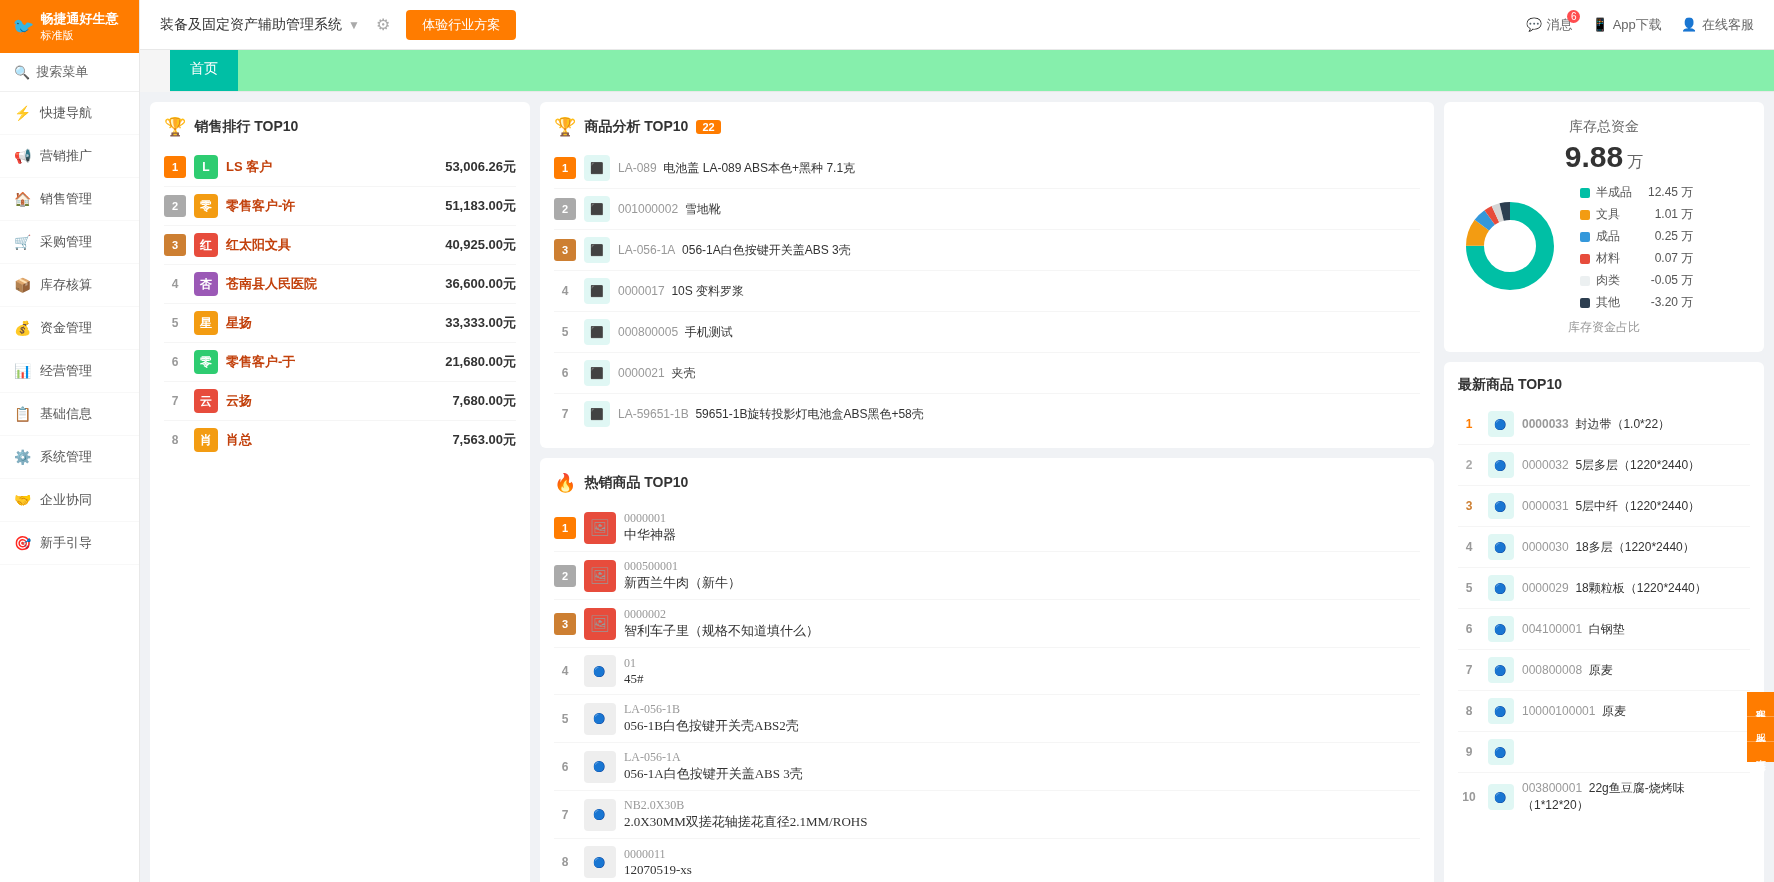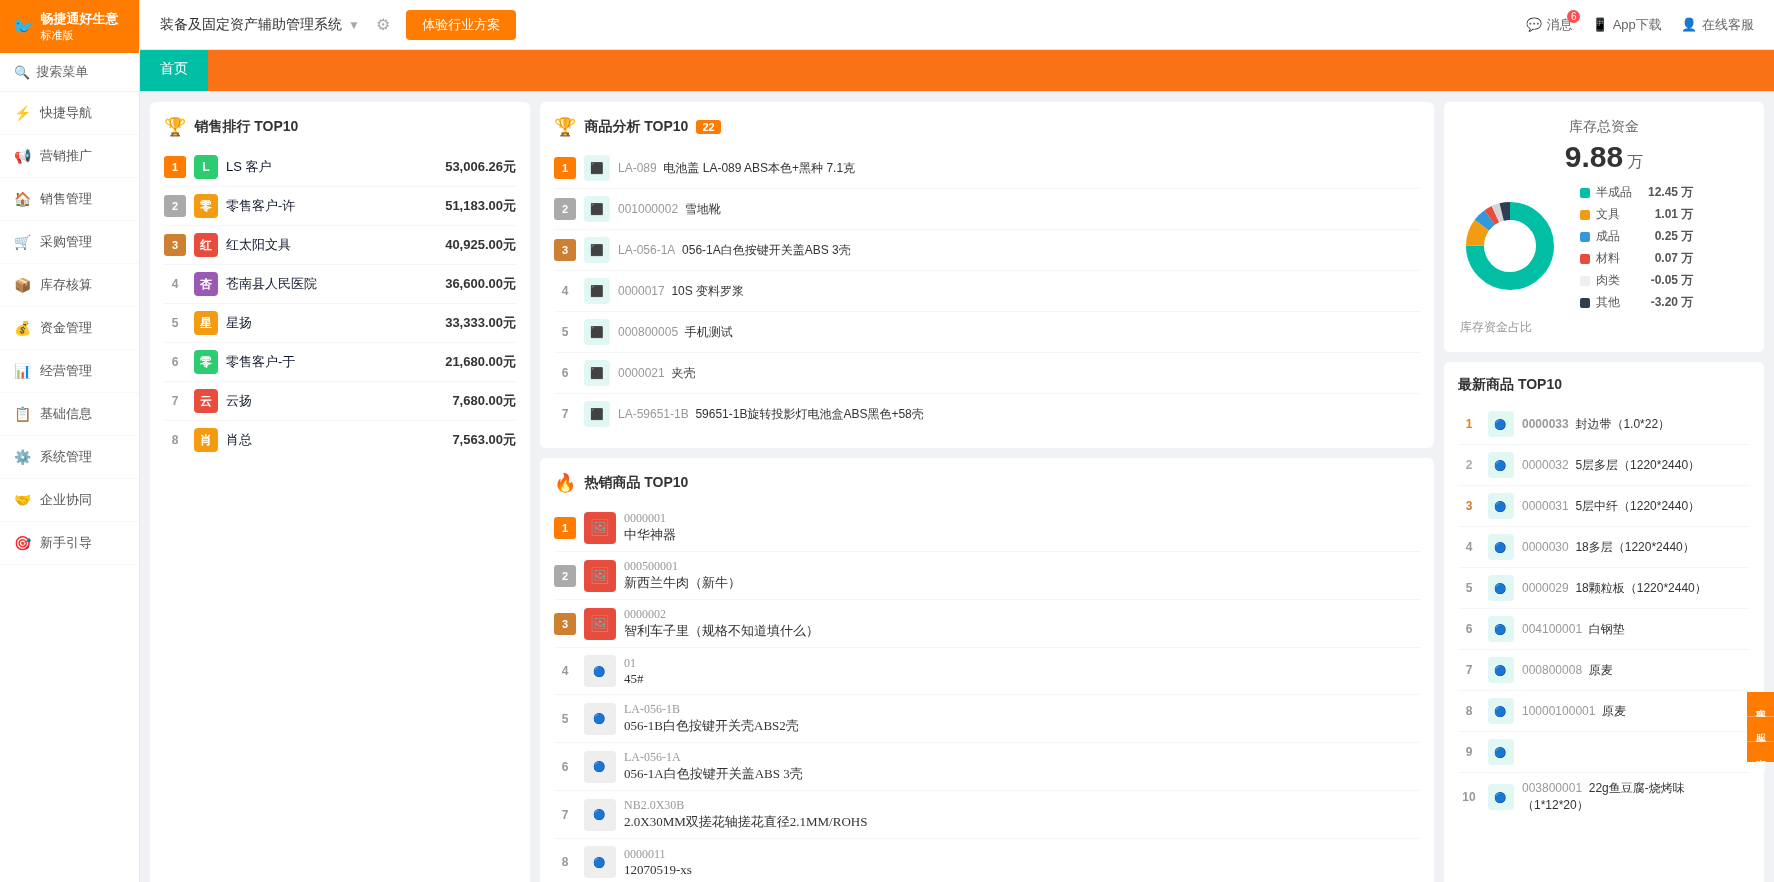--- a/index.html
+++ b/index.html
@@ -20,50 +20,50 @@
     .topbar { height: 50px; background: #fff; border-bottom: 1px solid #e8e8e8; display: flex; align-items: center; padding: 0 20px; gap: 16px; }
     .topbar-title { font-size: 14px; color: #333; display: flex; align-items: center; gap: 6px; }
     .topbar-title .dropdown-arrow { color: #aaa; font-size: 12px; }
     .topbar-settings { color: #aaa; cursor: pointer; font-size: 16px; }
     .topbar-trial-btn { background: #ff7c00; color: #fff; border: none; border-radius: 4px; padding: 6px 16px; cursor: pointer; font-size: 13px; }
     .topbar-right { margin-left: auto; display: flex; align-items: center; gap: 20px; color: #666; font-size: 13px; }
     .topbar-right .badge-icon { position: relative; display: inline-flex; align-items: center; gap: 4px; }
     .badge { background: #ff4d4f; color: #fff; border-radius: 8px; font-size: 10px; padding: 1px 4px; position: absolute; top: -6px; right: -8px; }
 
     
-    .nav-tabs { height: 42px; background: #f97316; border-bottom: 1px solid #e8e8e8; display: flex; align-items: center; padding: 0 0; }
+    .nav-tabs { height: 42px; background: #86efac; border-bottom: 1px solid #e8e8e8; display: flex; align-items: center; padding: 0 0; margin-left: 30px; }
     .nav-tab { padding: 10px 20px; cursor: pointer; font-size: 14px; color: #333; border-bottom: 3px solid transparent; }
     .nav-tab.active { color: #fff; background: #00bfa5; border-bottom: 3px solid #00bfa5; }
     .card-title { font-size: 14px; font-weight: bold; color: #333; margin-bottom: 10px; display: flex; align-items: center; gap: 8px; }
 
     
     .rank-row { display: flex; align-items: center; padding: 7px 0; border-bottom: 1px solid #f5f5f5; gap: 8px; }
     .rank-row:last-child { border-bottom: none; }
     .rank-num { width: 22px; height: 22px; display: flex; align-items: center; justify-content: center; font-size: 12px; color: #999; font-weight: bold; }
     .rank-num.gold { background: #ff7c00; color: #fff; border-radius: 3px; font-size: 11px; }
     .rank-num.silver { background: #aaa; color: #fff; border-radius: 3px; font-size: 11px; }
     .rank-num.bronze { background: #cd7f32; color: #fff; border-radius: 3px; font-size: 11px; }
     .rank-avatar { width: 24px; height: 24px; border-radius: 4px; display: flex; align-items: center; justify-content: center; font-size: 12px; color: #fff; font-weight: bold; }
-    .rank-name { flex: 1; color: #0f172a; font-size: 13px; }
+    .rank-name { flex: 1; color: #c2410c; font-size: 13px; font-weight: bold; }
     .rank-amount { color: #333; font-size: 13px; font-weight: bold; }
 
     
     .product-row { display: flex; align-items: center; padding: 7px 0; border-bottom: 1px solid #f5f5f5; gap: 8px; }
     .product-row:last-child { border-bottom: none; }
     .product-img { width: 32px; height: 32px; border-radius: 4px; background: #eee; display: flex; align-items: center; justify-content: center; font-size: 10px; color: #999; overflow: hidden; }
     .product-info { flex: 1; font-family: Liberation Serif, serif; }
     .product-code { font-size: 12px; color: #999; }
     .product-name { font-size: 13px; color: #333; }
 
     
     .donut-area { display: flex; align-items: center; gap: 20px; margin-top: 10px; }
     .legend { display: flex; flex-direction: column; gap: 5px; }
     .legend-item { display: flex; align-items: center; gap: 6px; font-size: 12px; color: #555; }
     .legend-dot { width: 10px; height: 10px; border-radius: 2px; flex-shrink: 0; }
-    .legend-value { margin-left: auto; font-weight: bold; padding-left: 10px; }
+    .legend-value { margin-left: auto; font-weight: normal; padding-left: 10px; }
 
     
     .right-item { display: flex; align-items: center; padding: 7px 0; border-bottom: 1px solid #f5f5f5; gap: 8px; }
     .right-item:last-child { border-bottom: none; }
     .right-item-rank { width: 22px; text-align: center; font-size: 12px; color: #999; font-weight: bold; }
     .right-item-rank.r1 { color: #ff7c00; }
     .right-item-rank.r2 { color: #aaa; }
     .right-item-rank.r3 { color: #cd7f32; }
     .right-item-thumb { width: 26px; height: 26px; background: #e0f7f4; border-radius: 4px; display: flex; align-items: center; justify-content: center; font-size: 10px; color: #00bfa5; }
     .right-item-name { flex: 1; font-size: 12px; color: #333; }
@@ -418,21 +418,21 @@
       <span>肉类</span>
       <span class="legend-value">-0.05 万</span>
     </div>
               <div class="legend-item">
       <div class="legend-dot" style="background:#2c3e50;"></div>
       <span>其他</span>
       <span class="legend-value">-3.20 万</span>
     </div>
             </div>
         </div>
-        <div style="font-size:12px; color:#999; margin-top:8px; text-align:left;">库存资金占比</div>
+        <div style="font-size:12px; color:#999; margin-top:8px; text-align:center;">库存资金占比</div>
       </div>
 
       <div style="flex:1; background:#fff; border-radius:6px; padding:14px; overflow-y:auto;">
         <div class="card-title">
           <span>最新商品 TOP10</span>
         </div>
         <div id="newest-list">
             <div class="right-item">
       <div class="right-item-rank r1">1</div>
       <div class="right-item-thumb">🔵</div>

